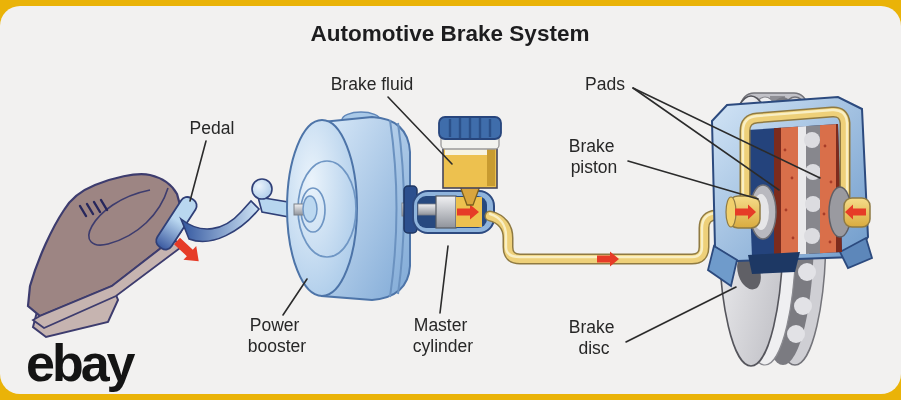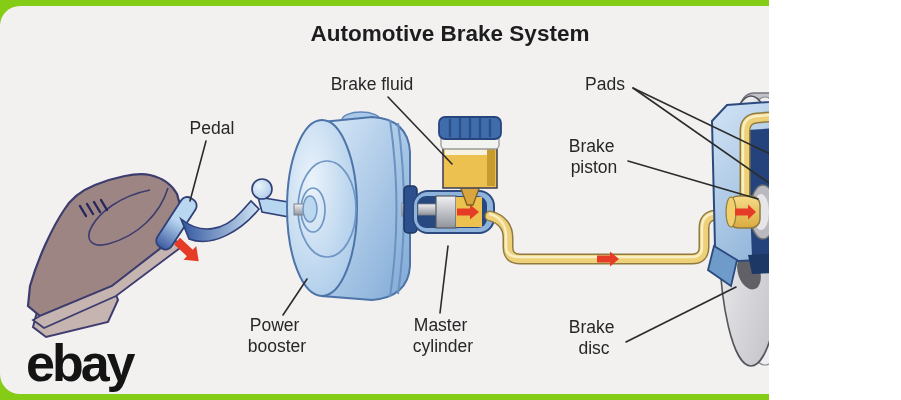--- a/index.html
+++ b/index.html
@@ -1,16 +1,16 @@
 <!DOCTYPE html>
 <html><head>
 <meta charset="utf-8">
 <style>
   html,body{margin:0;padding:0;background:#ffffff;}
-  .stage{position:relative;width:769px;height:400px;background:#84cc16;overflow:hidden;
+  .stage{position:relative;width:901px;height:400px;background:#eab308;overflow:hidden;
          font-family:"Liberation Sans",sans-serif;}
   svg{display:block}
   text{font-family:"Liberation Sans",sans-serif;}
   .label{font-size:17.5px;}
   .title{font-size:22.5px;font-weight:bold;}
   .logo{font-size:52px;font-weight:bold;letter-spacing:-3px;}
   .leader{fill:none;stroke-width:1.6px;stroke-linecap:round;}
   .outline{stroke:#2c4a7e;stroke-width:2px;}
 </style>
 </head>

